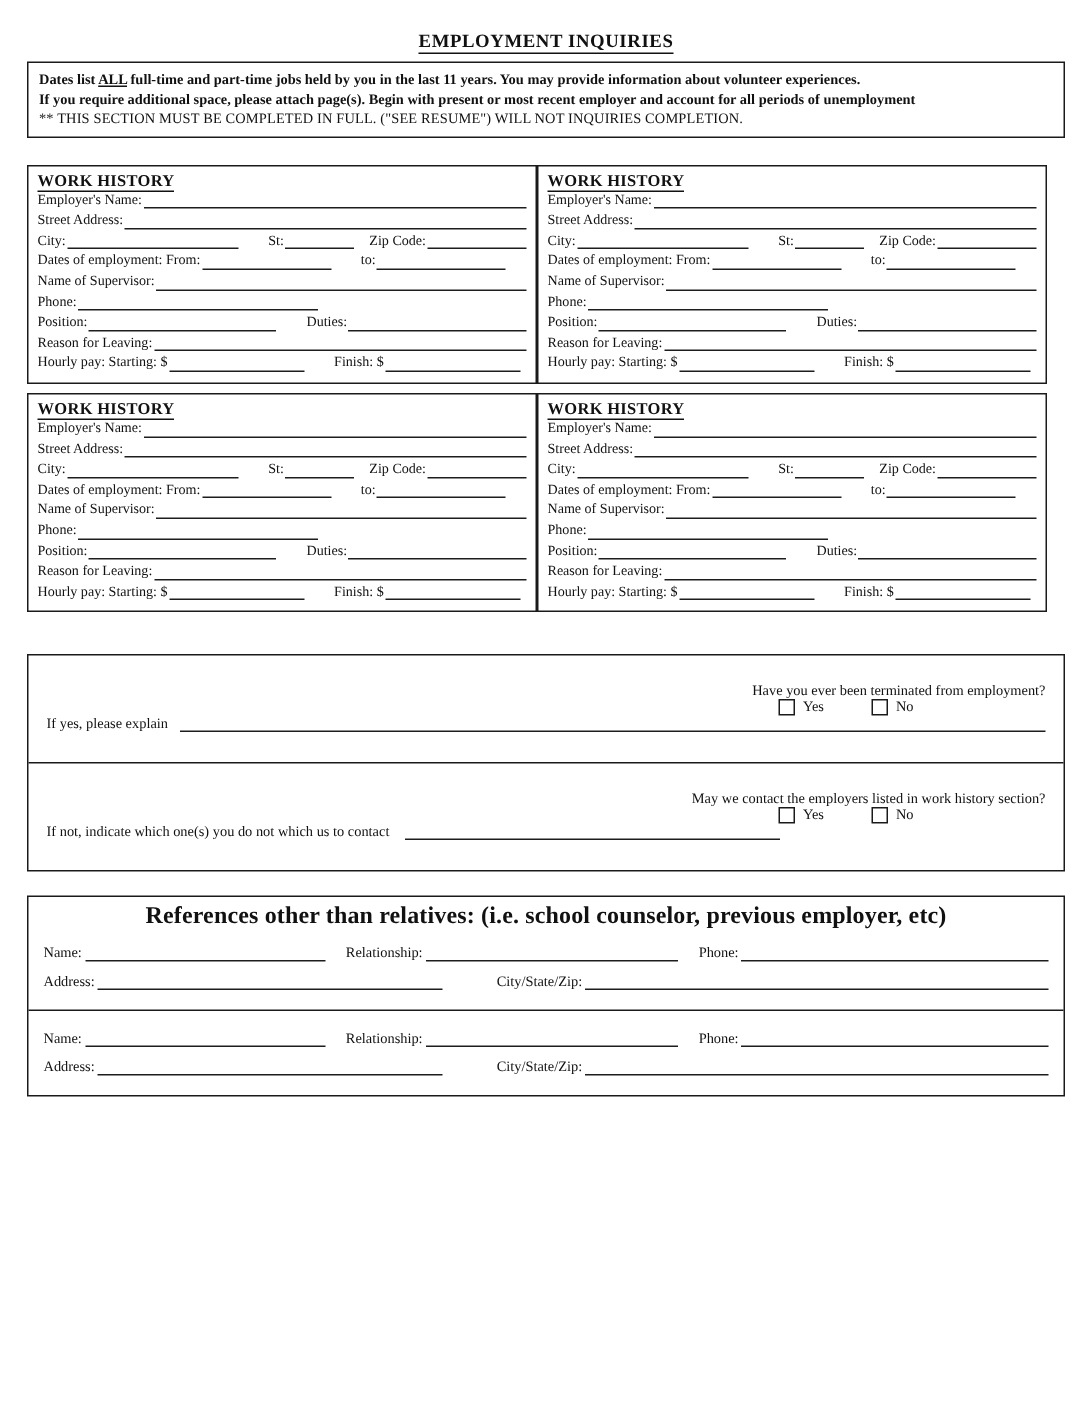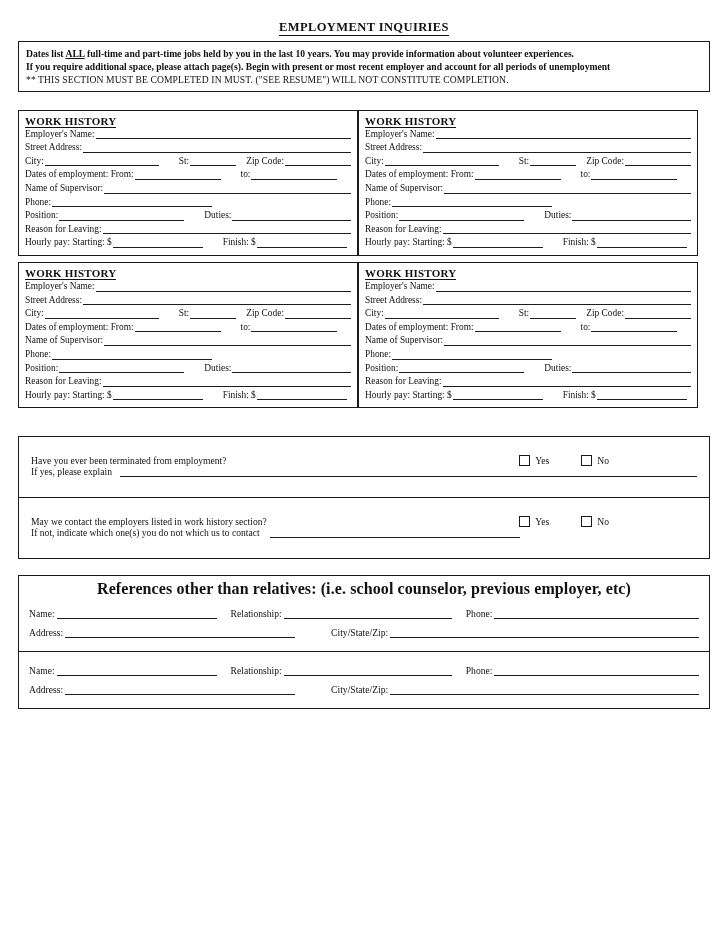--- a/index.html
+++ b/index.html
@@ -101,20 +101,21 @@
     box-sizing: border-box;
   }
   .q-block {
     padding: 18px 12px 20px 12px;
   }
   .q-block + .q-block { border-top: 1.6px solid #1a1a1a; }
   .q-row {
     display: flex;
     align-items: flex-end;
     font-size: 9.6px;
+    flex-direction: column;
   }
   .q-text { flex: none; }
   .q-spacer { flex: 1 1 auto; }
   .cb-group {
     display: flex;
     align-items: center;
     gap: 32px;
     margin-right: 88px;
   }
   .cb-item {
@@ -181,23 +182,23 @@
   .ref-row .gap.big { flex: 0 0 36px; }
 </style>
 </head>
 <body>
 
 <div class="page-title">
   <span>EMPLOYMENT INQUIRIES</span>
 </div>
 
 <div class="instructions">
-  <p><span>Dates list </span><span class="u">ALL</span><span> full-time and part-time jobs held by you in the last 10 years. You may  provide information about volunteer experiences.</span></p>
+  <p><span>Dates list </span><span class="u">ALL</span><span> full-time and part-time jobs held by you in the last 11 years. You may  provide information about volunteer experiences.</span></p>
   <p>If you require additional space, please attach page(s). Begin with present or most recent employer and account for all periods of unemployment</p>
-  <p class="thin">** THIS SECTION MUST BE COMPLETED IN MUST. ("SEE RESUME") WILL NOT CONSTITUTE COMPLETION.</p>
+  <p class="thin">** THIS SECTION MUST BE COMPLETED IN FULL. ("SEE RESUME") WILL NOT INQUIRIES COMPLETION.</p>
 </div>
 
 <div class="wh-grid">
 
   <div class="wh-box">
     <div class="wh-title"><span>WORK HISTORY</span></div>
     <div class="fld">
         <span class="lbl">Employer's Name:</span>
         <span class="rule"></span>
       </div>

